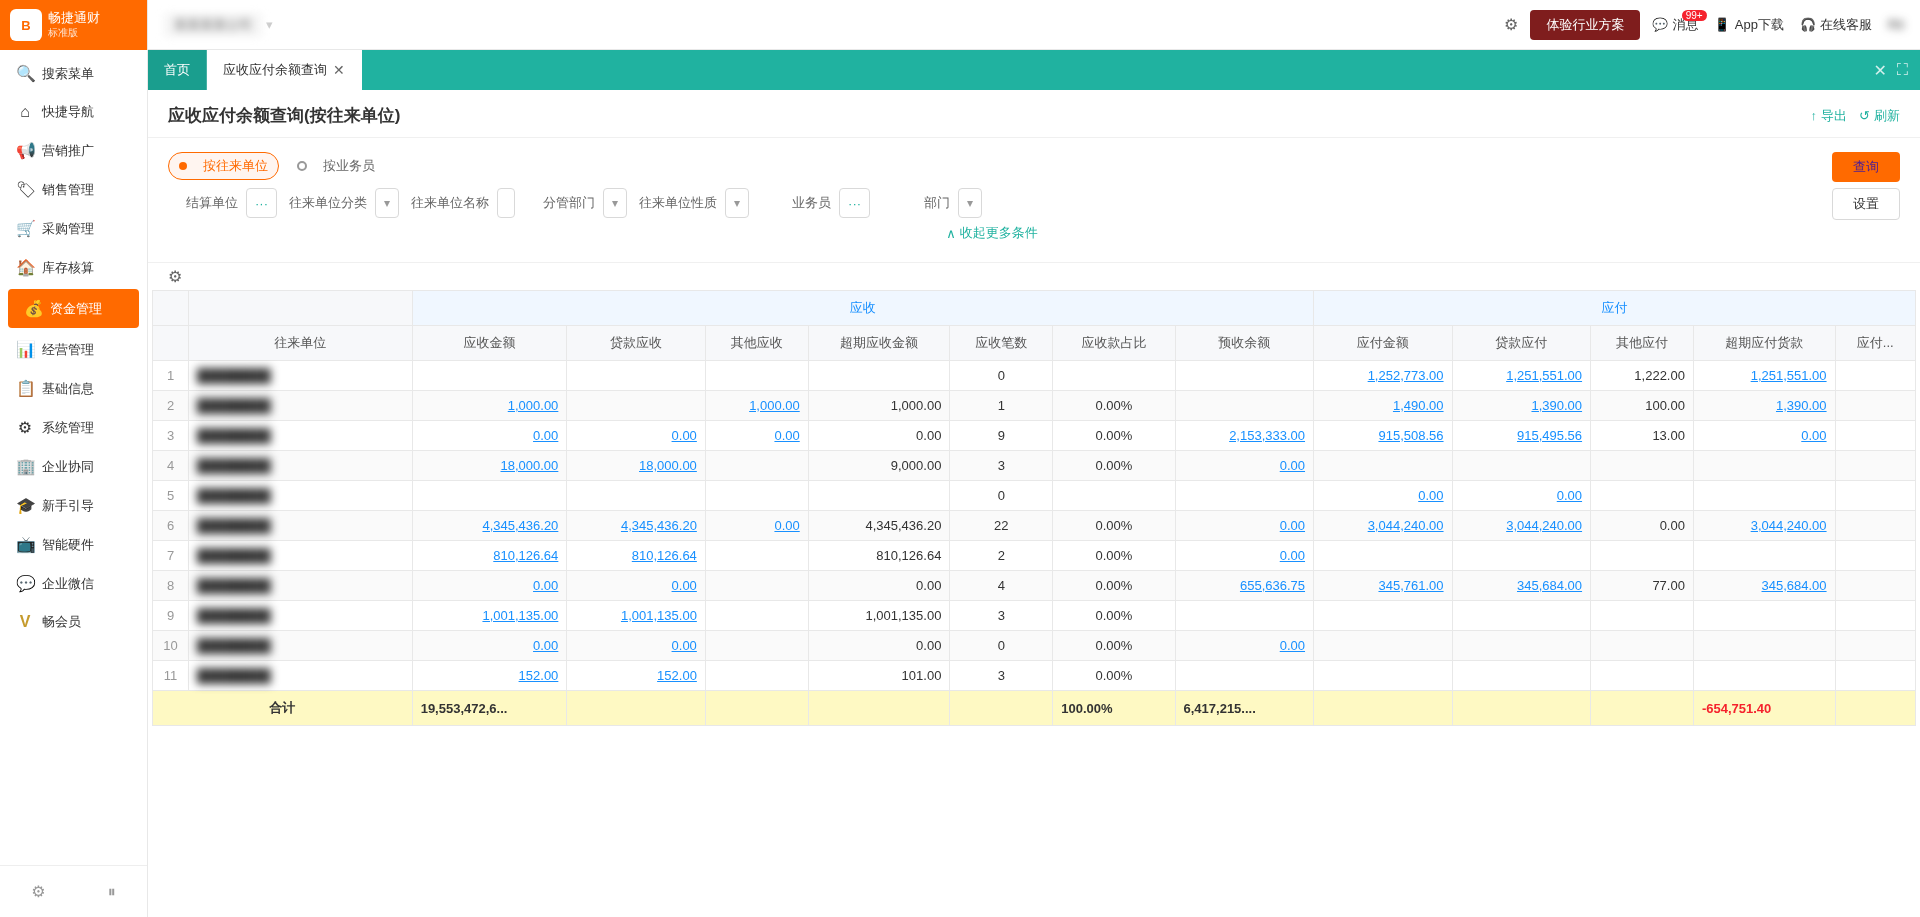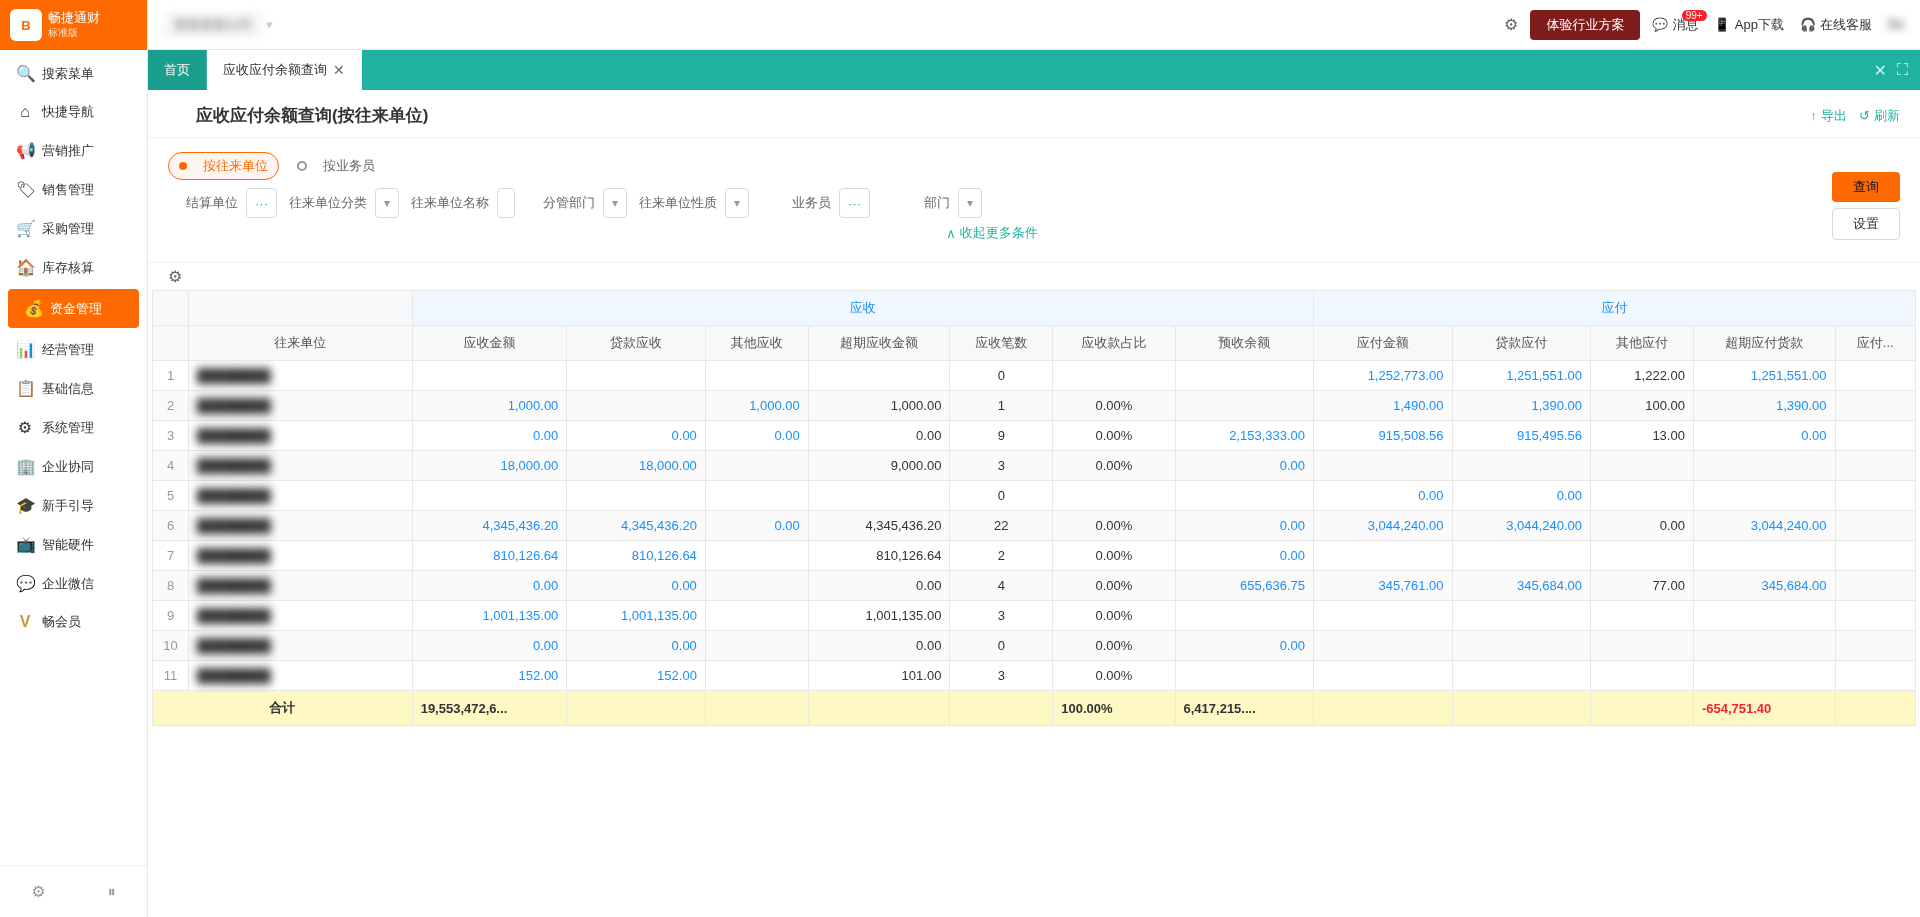--- a/index.html
+++ b/index.html
@@ -42,21 +42,21 @@
     .tabbar-spacer { flex: 1; }
     .tabbar-actions { display: flex; align-items: center; padding: 0 12px; gap: 10px; }
     .tabbar-action-btn { color: rgba(255,255,255,0.8); cursor: pointer; font-size: 16px; }
 
     
     .page-content { flex: 1; overflow-y: auto; background: #f5f6fa; padding: 0; }
     .page-inner { background: #fff; margin: 0; min-height: 100%; }
 
     
     .page-header { display: flex; align-items: center; justify-content: space-between; padding: 14px 20px 10px; border-bottom: 1px solid #f0f0f0; background: #fff; }
-    .page-title { font-size: 17px; font-weight: bold; color: #333; margin-left: 28px; }
+    .page-title { font-size: 17px; font-weight: bold; color: #333; }
     .page-header-actions { display: flex; align-items: center; gap: 12px; }
     .header-btn { display: flex; align-items: center; gap: 4px; cursor: pointer; color: #20b2a0; font-size: 13px; }
 
     
     .search-area { padding: 14px 20px; background: #fff; border-bottom: 1px solid #f0f0f0; }
     .search-label { color: #333; font-size: 13px; margin-bottom: 12px; display: flex; align-items: center; gap: 8px; }
     .search-label-text { font-weight: 500; }
     .search-label-btn { width: 22px; height: 22px; border: 1px solid #d9d9d9; border-radius: 4px; display: flex; align-items: center; justify-content: center; cursor: pointer; color: #666; font-size: 14px; }
     .search-rows { display: flex; flex-direction: row; gap: 10px; }
     .search-row { display: flex; align-items: center; gap: 12px; }
@@ -68,37 +68,37 @@
 
     
     .sub-nav { padding: 8px 20px; background: #fff; border-bottom: 1px solid #f0f0f0; display: flex; align-items: center; gap: 8px; }
     .sub-nav-item { display: flex; align-items: center; gap: 16px; padding: 4px 10px; cursor: pointer; color: #666; border-radius: 4px; font-size: 13px; }
     .sub-nav-item.active { background: #fff5f0; color: #ff6a00; border: 1px solid #ff6a00; border-radius: 20px; }
     .sub-nav-item .dot { width: 8px; height: 8px; border-radius: 50%; background: #ff6a00; }
     .sub-nav-item .circle { width: 10px; height: 10px; border-radius: 50%; border: 2px solid #999; }
 
     
     .action-btns { display: flex; flex-direction: column; gap: 6px; margin-left: auto; }
-    .btn-query { background: #ff6a00; color: #0f172a; border: none; padding: 6px 10px; border-radius: 4px; cursor: pointer; font-size: 13px; margin-top: 20px; }
+    .btn-query { background: #ff6a00; color: #4c1d95; border: none; padding: 6px 10px; border-radius: 4px; cursor: pointer; font-size: 13px; }
     .btn-set { background: #fff; color: #333; border: 1px solid #d9d9d9; padding: 6px 20px; border-radius: 4px; cursor: pointer; font-size: 13px; }
 
     
     .table-area { padding: 0 0 60px; }
     .table-settings-icon { color: #666; cursor: pointer; font-size: 16px; }
 
     table { width: 100%; border-collapse: collapse; font-size: 12px; }
     thead tr { background: #f7f8fa; }
     thead th { border: 1px solid #e8e8e8; padding: 8px 8px; text-align: center; color: #555; font-weight: 500; white-space: nowrap; position: sticky; top: 0; background: #f7f8fa; z-index: 2; }
     thead th.group-header { background: #f0f7ff; color: #1890ff; }
     tbody tr { background: #fff; }
     tbody tr:nth-child(even) { background: #fafafa; }
     tbody td { border: 1px solid #e8e8e8; padding: 7px 8px; text-align: right; color: #333; white-space: nowrap; }
     tbody td.text-center { text-align: center; }
     tbody td.text-left { text-align: left; }
-    tbody td.link { color: #1890ff; cursor: pointer; }
+    tbody td.link { color: #1890ff; text-decoration: underline; cursor: pointer; }
     tfoot tr { background: #fef9c3; }
     tfoot td { border: 1px solid #e8e8e8; padding: 8px 8px; font-weight: bold; color: #333; white-space: nowrap; }
     tfoot td.sum-label { text-align: center; }
     tfoot td.negative { color: #f5222d; }
 
     .row-num { color: #999; text-align: center; }
     .blurred { filter: blur(4px); user-select: none; }
 
     
     .page-content::-webkit-scrollbar { width: 6px; }

